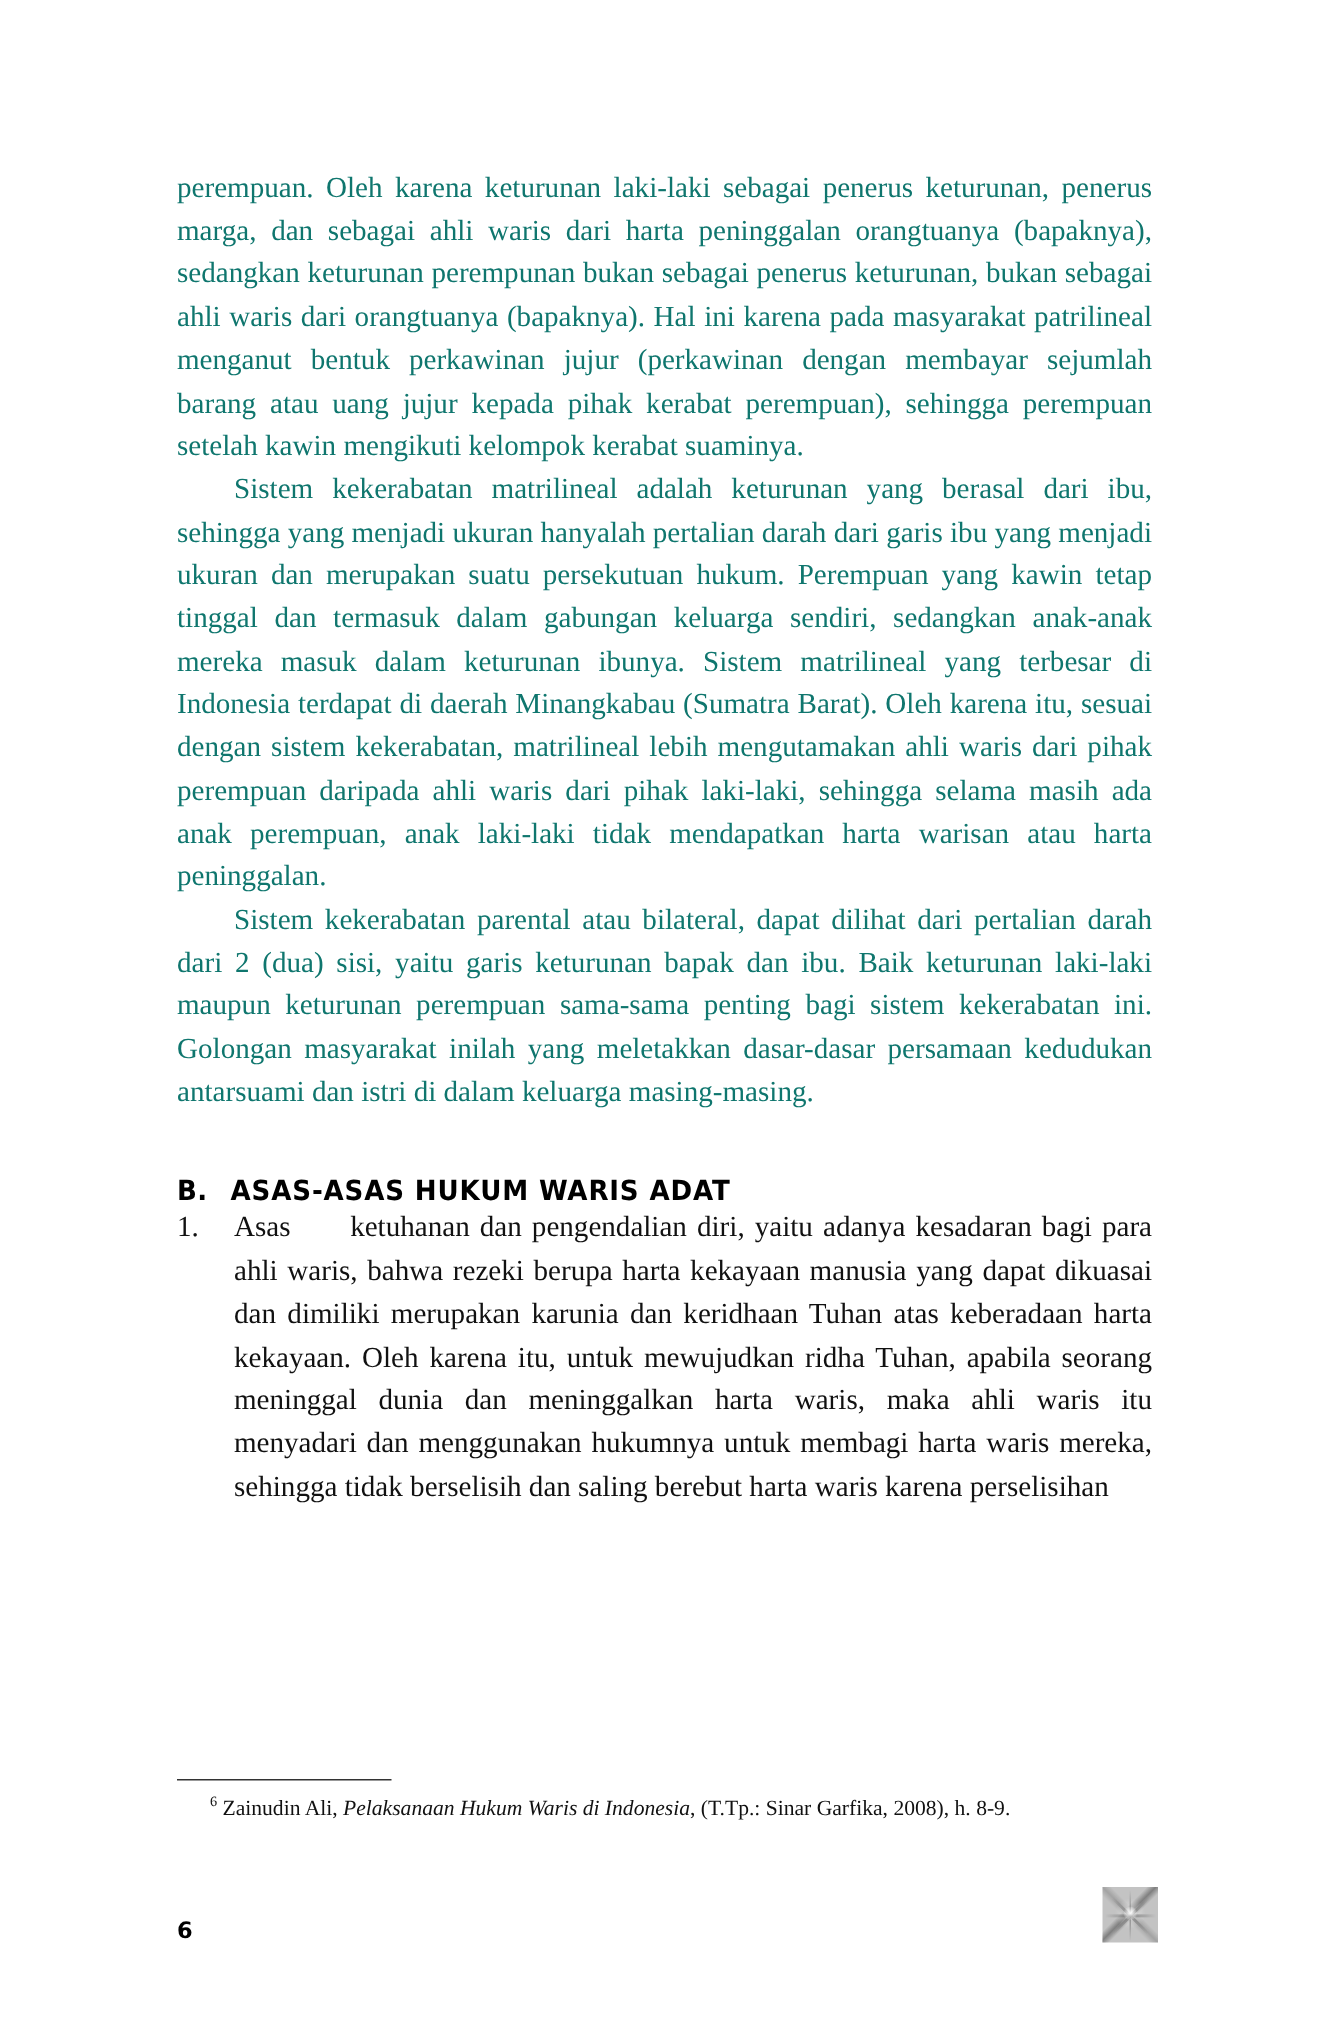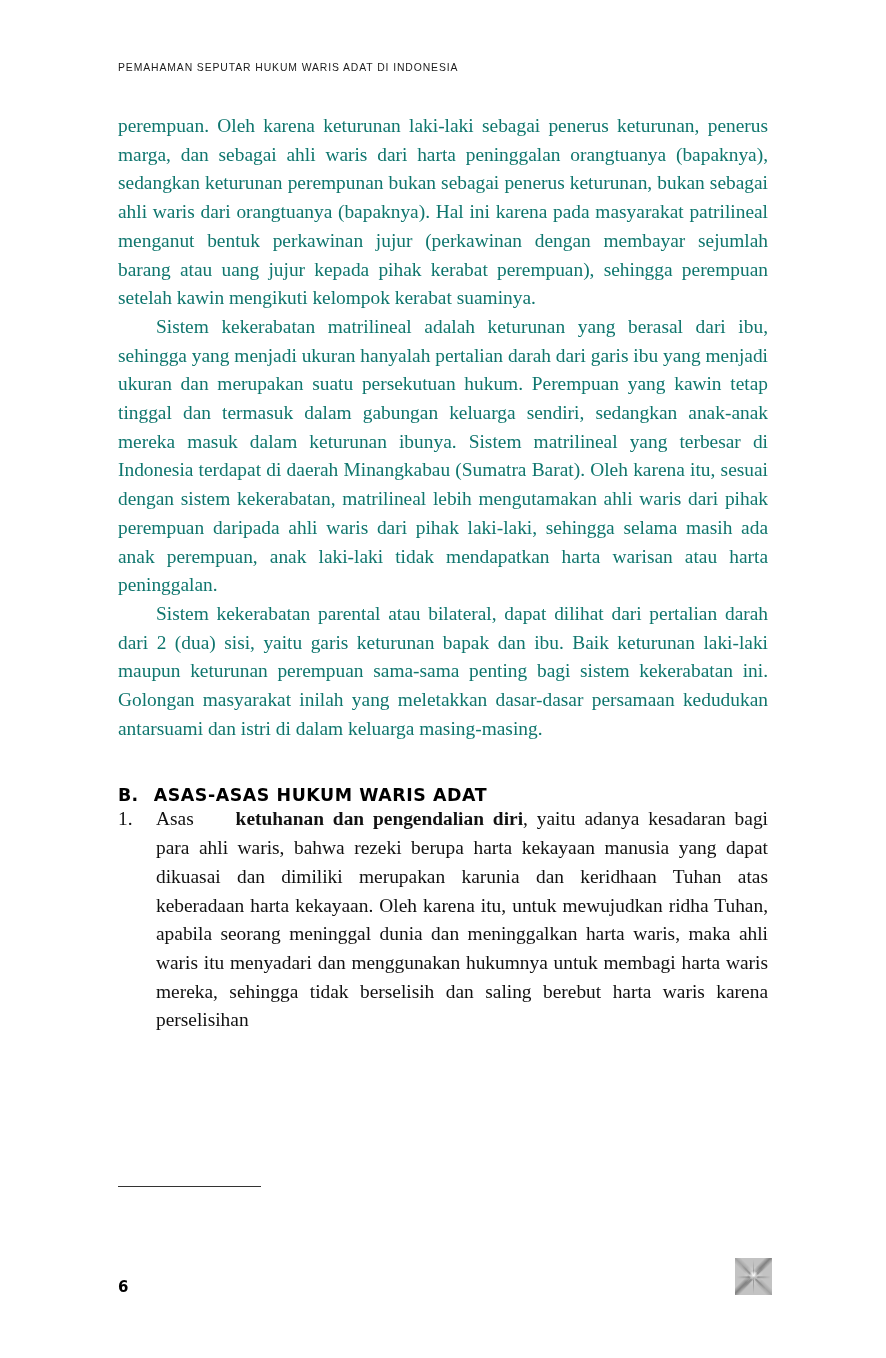--- a/index.html
+++ b/index.html
@@ -99,21 +99,21 @@
     text-align: justify;
     color: #111;
   }
   ol.asas-list > li .li-num {
     position: absolute;
     left: 0;
     top: 0;
     width: 30px;
     text-align: left;
   }
-  b, strong { font-weight: bold; padding-left: 33px; }
+  b, strong { font-weight: normal; padding-left: 33px; }
 
   sup.fn-ref {
     font-size: 0.62em;
     vertical-align: super;
     line-height: 0;
   }
 
   
   .footnote-block {
     position: absolute;
@@ -189,21 +189,20 @@
     margin: -4.5px 0 0 -4.5px;
     border-radius: 50%;
     background: radial-gradient(circle, rgba(255,255,255,0.95) 0%, rgba(255,255,255,0.1) 70%, rgba(255,255,255,0) 100%);
   }
 </style>
 </head>
 <body>
 
 <div class="page">
 
-  <div class="running-head">PEMAHAMAN SEPUTAR HUKUM WARIS ADAT DI INDONESIA</div>
 
   <div class="content">
 
     <p class="body-text">perempuan. Oleh karena keturunan laki-laki sebagai penerus keturunan, penerus marga, dan sebagai ahli waris dari harta peninggalan orangtuanya (bapaknya), sedangkan keturunan perempunan bukan sebagai penerus keturunan, bukan sebagai ahli waris dari orangtuanya (bapaknya). Hal ini karena pada masyarakat patrilineal menganut bentuk perkawinan jujur (perkawinan dengan membayar sejumlah barang atau uang jujur kepada pihak kerabat perempuan), sehingga perempuan setelah kawin mengikuti kelompok kerabat suaminya.</p>
 
     <p class="body-text indent">Sistem kekerabatan matrilineal adalah keturunan yang berasal dari ibu, sehingga yang menjadi ukuran hanyalah pertalian darah dari garis ibu yang menjadi ukuran dan merupakan suatu persekutuan hukum. Perempuan yang kawin tetap tinggal dan termasuk dalam gabungan keluarga sendiri, sedangkan anak-anak mereka masuk dalam keturunan ibunya. Sistem matrilineal yang terbesar di Indonesia terdapat di daerah Minangkabau (Sumatra Barat). Oleh karena itu, sesuai dengan sistem kekerabatan, matrilineal lebih mengutamakan ahli waris dari pihak perempuan daripada ahli waris dari pihak laki-laki, sehingga selama masih ada anak perempuan, anak laki-laki tidak mendapatkan harta warisan atau harta peninggalan.</p>
 
     <p class="body-text indent">Sistem kekerabatan parental atau bilateral, dapat dilihat dari pertalian darah dari 2 (dua) sisi, yaitu garis keturunan bapak dan ibu. Baik keturunan laki-laki maupun keturunan perempuan sama-sama penting bagi sistem kekerabatan ini. Golongan masyarakat inilah yang meletakkan dasar-dasar persamaan kedudukan antarsuami dan istri di dalam keluarga masing-masing.</p>
 
     <div class="section-heading">
@@ -215,20 +214,21 @@
     <ol class="asas-list">
       <li>
         <span class="li-num">1.</span><span>Asas </span><b>ketuhanan dan pengendalian diri</b><span>, yaitu adanya kesadaran bagi para ahli waris, bahwa rezeki berupa harta kekayaan manusia yang dapat dikuasai dan dimiliki merupakan karunia dan keridhaan Tuhan atas keberadaan harta kekayaan. Oleh karena itu, untuk mewujudkan ridha Tuhan, apabila seorang meninggal dunia dan meninggalkan harta waris, maka ahli waris itu menyadari dan menggunakan hukumnya untuk membagi harta waris mereka, sehingga tidak berselisih dan saling berebut harta waris karena perselisihan</span>
       </li>
     </ol>
 
   </div>
 
   <div class="footnote-block">
     <div class="footnote-rule"></div>
+    <p class="footnote-text"><sup>6</sup><span> Zainudin Ali, </span><i>Pelaksanaan Hukum Waris di Indonesia</i><span>, (T.Tp.: Sinar Garfika, 2008), h. 8-9.</span></p>
   </div>
 
   <div class="folio">6</div>
 
   <div class="footer-logo">
     <span class="spoke"></span>
     <span class="spoke s2"></span>
     <span class="spoke s3"></span>
     <span class="spoke s4"></span>
     <span class="core"></span>

